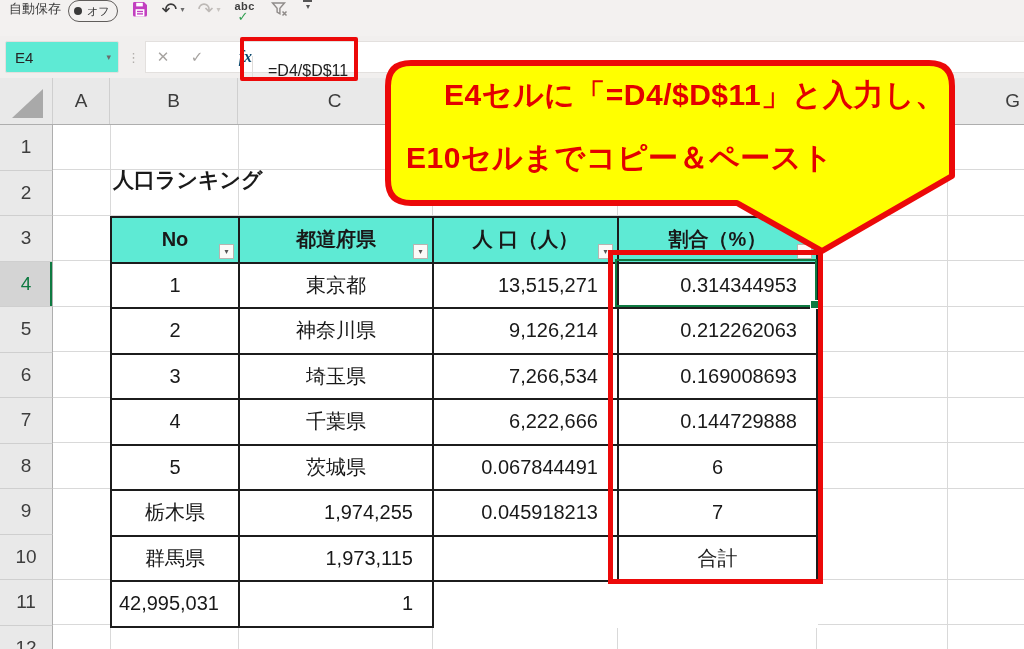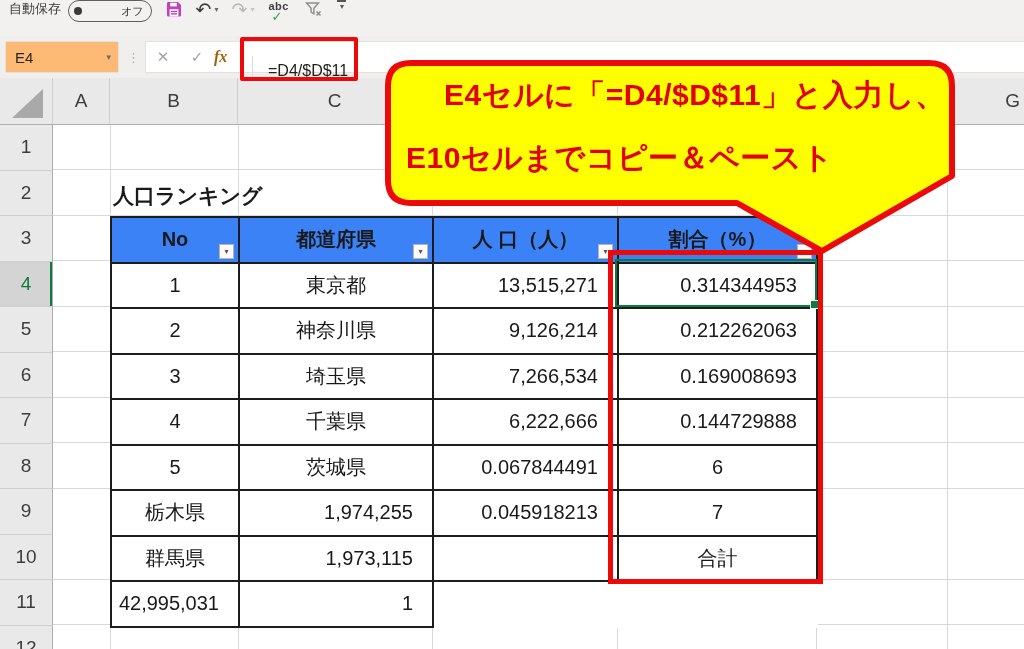--- a/index.html
+++ b/index.html
@@ -8,45 +8,45 @@
     font-family:"Liberation Sans","DejaVu Sans",sans-serif;
     -webkit-font-smoothing:antialiased;
   }
   
   .qat{position:absolute;left:0;top:0;width:1024px;height:36px;background:#f3f1f0;
        border-bottom:1px solid #e6e3e1;display:flex;align-items:flex-start;}
   .qat-label{font-size:13px;color:#3c3c3c;margin-left:9px;}
   .toggle{display:flex;align-items:center;gap:5px;margin-left:7px;height:20px;
           border:1.5px solid #605d5b;border-radius:11px;padding:0 7px 0 5px;background:#f3f1f0;}
   .toggle .dot{width:8px;height:8px;border-radius:50%;background:#3a3a3a;}
-  .toggle-text{font-size:11px;color:#333;margin-left:34px;}
+  .toggle-text{font-size:11px;color:#333;}
   .qat-btn{display:flex;align-items:center;margin-left:13px;cursor:default;}
   .glyph-undo{font-size:19px;color:#3a3a3a;line-height:1;}
   .glyph-redo{font-size:19px;color:#bdb9b6;line-height:1;}
   .mini-caret{font-size:8px;color:#6b6b6b;margin-left:3px;}
   .mini-caret.dis{color:#c8c4c1;}
   .abc-wrap{position:relative;width:24px;height:22px;}
   .abc-txt{position:absolute;top:0;left:1px;font-size:11px;font-weight:600;color:#3f3f3f;letter-spacing:.5px;}
   .abc-chk{position:absolute;bottom:-2px;left:4px;font-size:13px;font-weight:bold;color:#2e9e4f;}
   .more-wrap{display:flex;flex-direction:column;align-items:center;gap:1px;margin-left:14px;}
   .more-bar{width:9px;height:1.5px;background:#555;}
   .more-caret{font-size:8px;color:#555;line-height:1;}
   
   .fbar{position:absolute;left:0;top:36px;width:1024px;height:42px;background:#f1efee;
         border-bottom:1px solid #d6d3d1;display:flex;align-items:center;}
-  .namebox{margin-left:5px;width:96px;height:30px;background:#fdba74;border:1px solid #e3e0de;
+  .namebox{margin-left:5px;width:96px;height:30px;background:#5eead4;border:1px solid #e3e0de;
            border-radius:2px;display:flex;align-items:center;justify-content:space-between;
            padding:0 7px 0 9px;font-size:15px;color:#262626;}
   .nb-caret{font-size:9px;color:#6b6b6b;}
   .fb-dots{margin:0 6px 0 8px;color:#b3afac;font-size:13px;letter-spacing:-1px;}
   .fb-white{flex:1;height:30px;background:#fff;border:1px solid #e3e0de;border-right:none;
             display:flex;align-items:center;}
   .fb-x{width:34px;text-align:center;color:#a6a3a0;font-size:15px;}
   .fb-check{width:34px;text-align:center;color:#a6a3a0;font-size:15px;}
-  .fb-fx{width:38px;text-align:left;color:#a16207;font-size:16px;font-style:italic;
+  .fb-fx{width:38px;text-align:right;color:#0c4a6e;font-size:16px;font-style:italic;
          font-family:"Liberation Serif","DejaVu Serif",serif;font-weight:bold;}
   .fb-input{flex:1;height:30px;border-left:1px solid #e0ddda;display:flex;align-items:center;
             padding-left:15px;font-size:16px;color:#1f1f1f;margin-top:28px;}
   .formula-redbox{position:absolute;left:240px;top:37px;width:110px;height:36px;
                   border:4px solid #ec0909;border-radius:2px;z-index:25;pointer-events:none;}
   
   .sheet{position:absolute;left:0;top:78px;width:1024px;height:571px;background:#fff;}
   .colheads{position:absolute;left:0;top:0;width:1024px;height:47px;display:flex;
             background:#e9e9e9;border-bottom:1px solid #aeaeae;box-sizing:border-box;}
   .ch{box-sizing:border-box;border-right:1px solid #cfcfcf;display:flex;align-items:center;
@@ -57,29 +57,29 @@
   .ch.cG{flex:1;justify-content:flex-end;padding-right:4px;border-right:none;}
   .corner svg{position:absolute;left:12px;top:11px;}
   .rowheads{position:absolute;left:0;top:47px;width:53px;bottom:0;background:#e9e9e9;}
   .rh{box-sizing:border-box;height:45.5px;border-bottom:1px solid #cfcfcf;border-right:1px solid #aeaeae;
       display:flex;align-items:center;justify-content:center;font-size:19px;color:#3d3d3d;}
   .rh.active{background:#d4d4d4;color:#0e7a41;box-shadow:inset -2px 0 0 #0e7a41;}
   .cells{position:absolute;left:53px;top:47px;right:0;bottom:0;background:#fff;
          background-image:repeating-linear-gradient(to bottom,#ffffff 0px,#ffffff 44.5px,#d9d9d9 44.5px,#d9d9d9 45.5px);}
   .vl{position:absolute;top:0;bottom:0;width:1px;background:#d9d9d9;}
   .vl1{left:57px;} .vl2{left:185px;} .vl3{left:379px;} .vl4{left:564px;} .vl5{left:763px;} .vl6{left:894px;}
-  .sheet-title{position:absolute;left:60px;top:48px;height:45.5px;display:flex;align-items:center;
+  .sheet-title{position:absolute;left:60px;top:32px;height:45.5px;display:flex;align-items:center;
                font-size:21px;font-weight:bold;color:#1a1a1a;white-space:nowrap;z-index:2;}
   
   .xtable{position:absolute;left:57px;top:91px;width:708px;z-index:2;box-sizing:border-box;
           border-top:2px solid #1c1c1c;border-left:2px solid #1c1c1c;background:#fff;
           display:grid;grid-template-columns:128px 194px 185px 199px;grid-auto-rows:45.5px;}
   .tc{box-sizing:border-box;border-right:2px solid #1c1c1c;border-bottom:2px solid #1c1c1c;
       display:flex;align-items:center;font-size:20px;color:#191919;background:#fff;position:relative;}
-  .tc.hd{background:#3b82f6;font-weight:bold;justify-content:center;}
+  .tc.hd{background:#5eead4;font-weight:bold;justify-content:center;}
   .tc.center{justify-content:center;}
   .tc.num{justify-content:flex-end;padding-right:19px;}
   .filter-btn{position:absolute;right:4px;bottom:3px;width:15px;height:15px;background:#fbfaf8;
               border:1px solid #b8b4b0;display:flex;align-items:center;justify-content:center;
               font-size:8px;color:#555;box-sizing:border-box;}
   
   .active-cell{position:absolute;left:562px;top:134px;width:202px;height:48px;
                border:2px solid #0e7a41;z-index:3;pointer-events:none;box-sizing:border-box;}
   .active-cell:after{content:"";position:absolute;right:-4px;bottom:-4px;width:7px;height:7px;
                      background:#0e7a41;border:1px solid #fff;}

